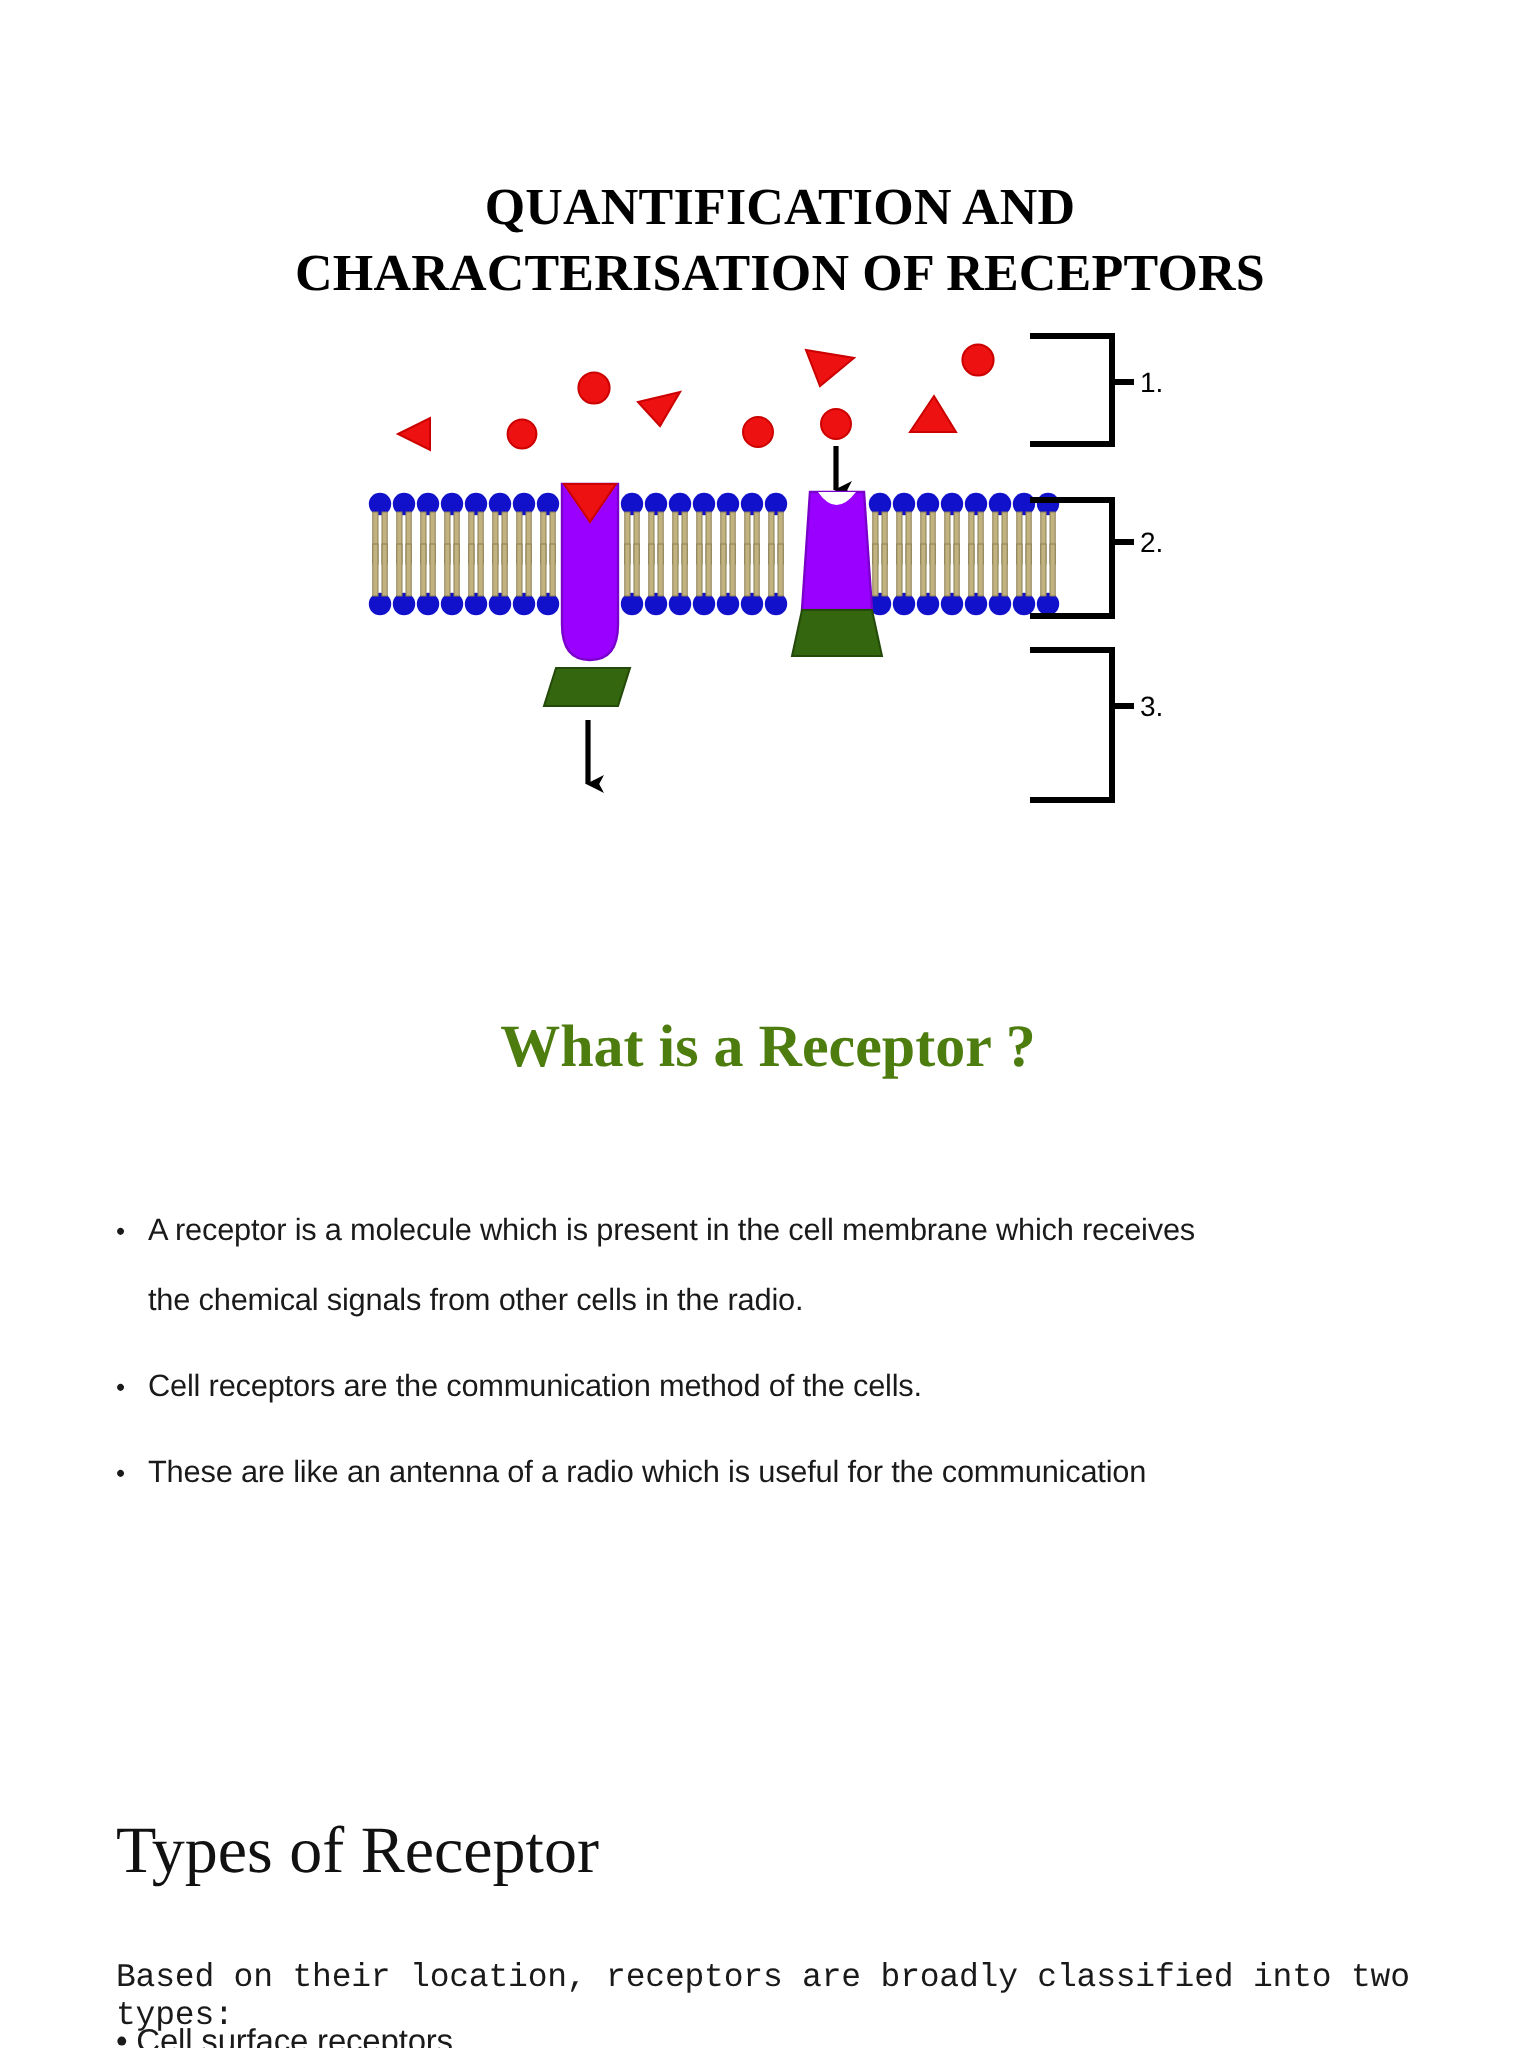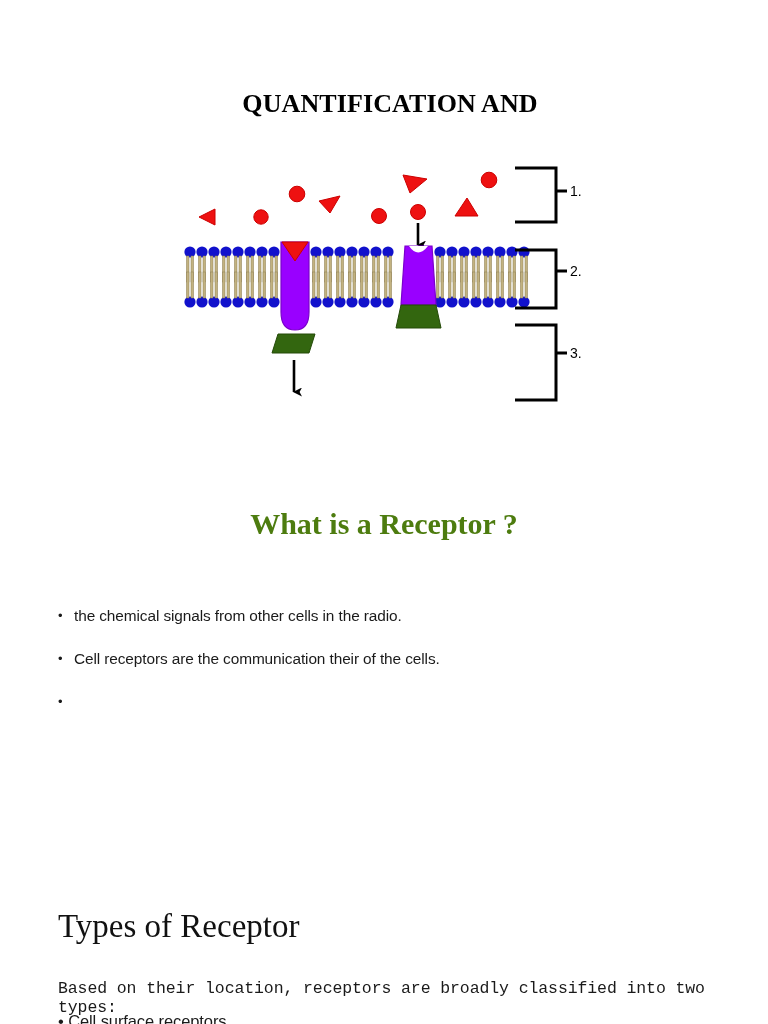--- a/index.html
+++ b/index.html
@@ -107,20 +107,21 @@
     font-size: 16.5px;
     color: #1a1a1a;
     letter-spacing: -0.1px;
   }
 </style>
 </head>
 <body>
 
 <div class="slide-title">
   <span class="ln">QUANTIFICATION AND</span>
+  <span class="ln">CHARACTERISATION OF RECEPTORS</span>
 </div>
 
 <div class="diagram">
 <svg width="768" height="250" viewBox="0 0 768 250" xmlns="http://www.w3.org/2000/svg">
   <defs>
 
     <g id="lipid-up">
       <circle cx="0" cy="0" r="5.6" fill="#1111CC"></circle>
       <rect x="-3.6" y="4" width="2.6" height="26" fill="#C2B280" stroke="#8C7F55" stroke-width="0.5"></rect>
       <rect x="1.0" y="4" width="2.6" height="26" fill="#C2B280" stroke="#8C7F55" stroke-width="0.5"></rect>
@@ -230,33 +231,35 @@
   <text x="570" y="198" font-family="Liberation Sans, sans-serif" font-size="14" fill="#000000">3.</text>
 </svg>
 </div>
 
 <div class="receptor-heading">What is a Receptor ?</div>
 
 <div class="bullets">
 
   <div class="bullet-row">
     <span class="dot">•</span>
+    <span>A receptor is a molecule which is present in the cell membrane which receives</span>
     <span class="cont">the chemical signals from other cells in the radio.</span>
   </div>
 
   <div class="bullet-gap"></div>
 
   <div class="bullet-row">
     <span class="dot">•</span>
-    <span>Cell receptors are the communication their of the cells.</span>
+    <span>Cell receptors are the communication method of the cells.</span>
   </div>
 
   <div class="bullet-gap"></div>
 
   <div class="bullet-row">
     <span class="dot">•</span>
+    <span>These are like an antenna of a radio which is useful for the communication</span>
   </div>
 
 </div>
 
 <div class="types-heading">Types of Receptor</div>
 <div class="types-intro">Based on their location, receptors are broadly classified into two types:</div>
 <div class="types-bullet">• Cell surface receptors</div>
 
 </body></html>

